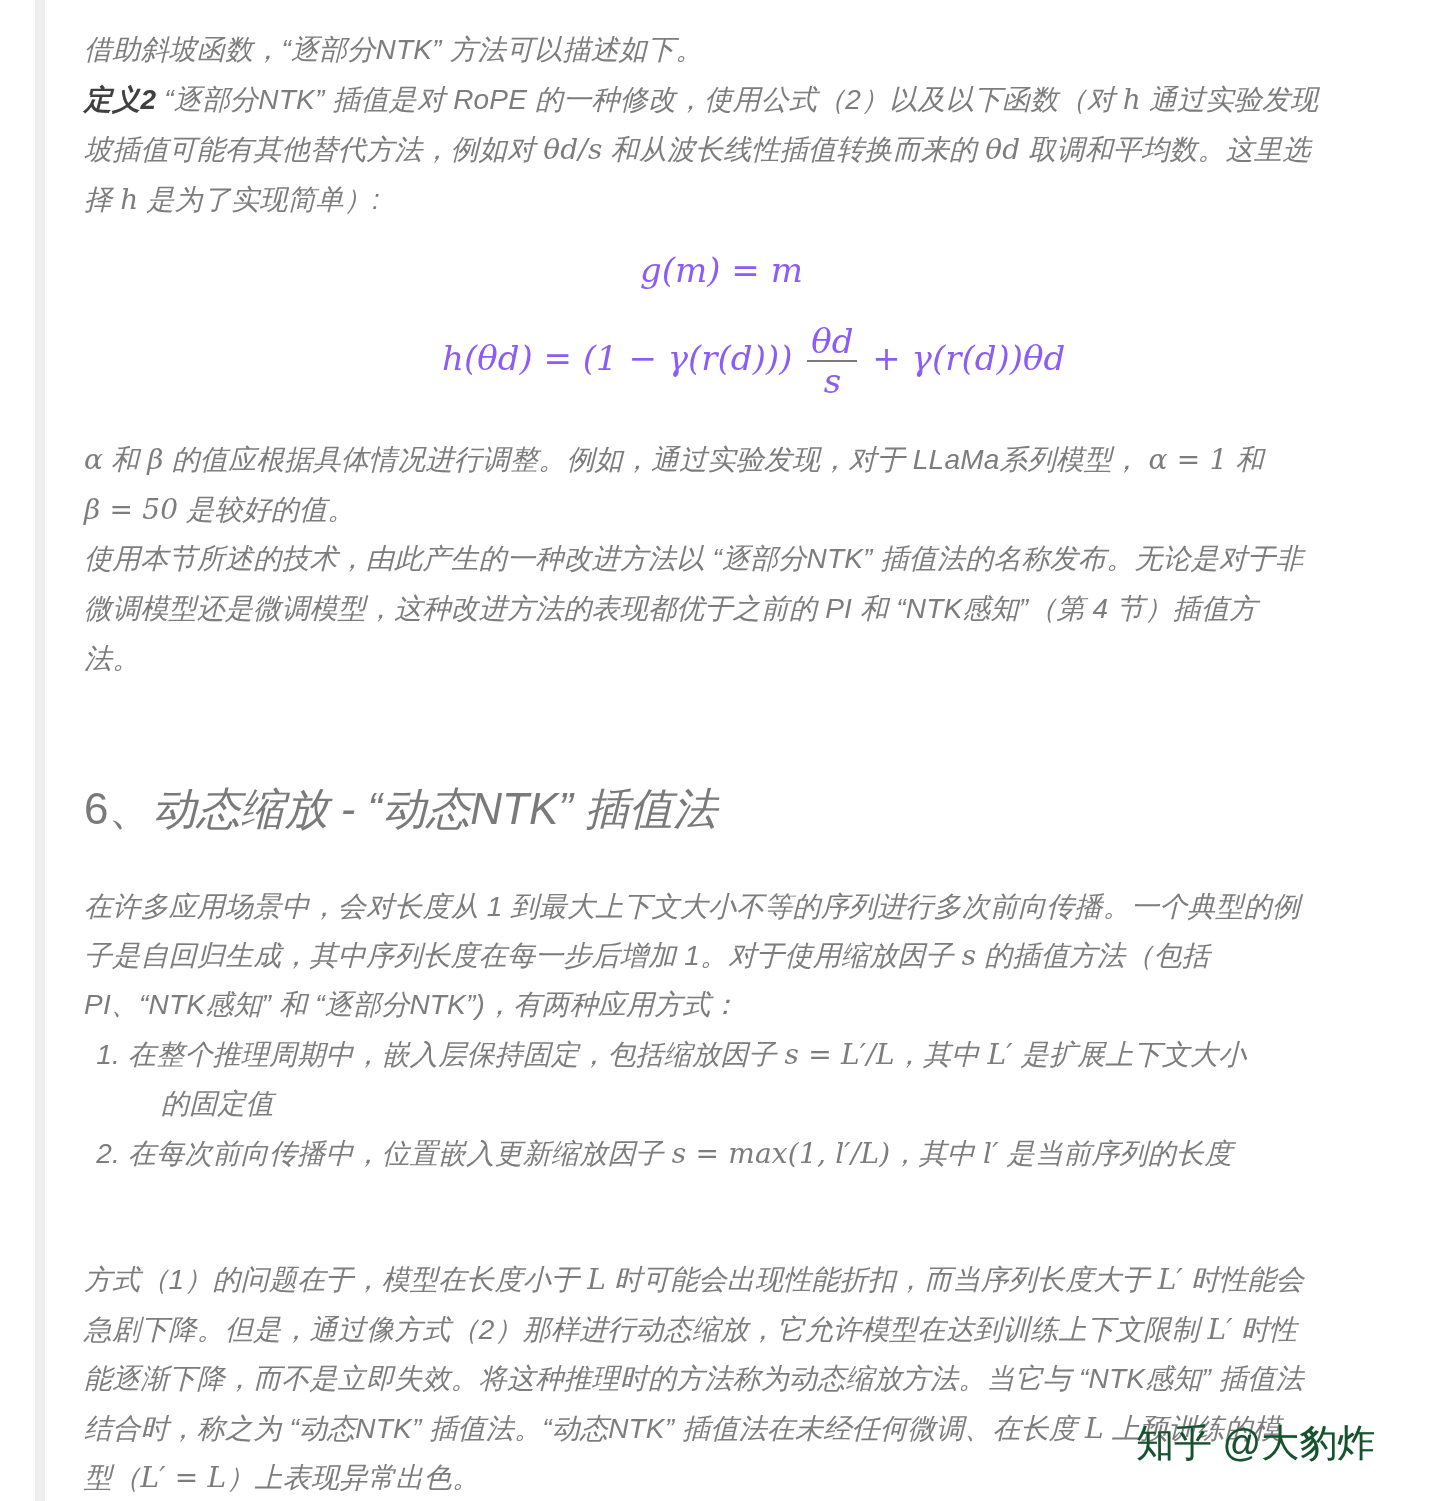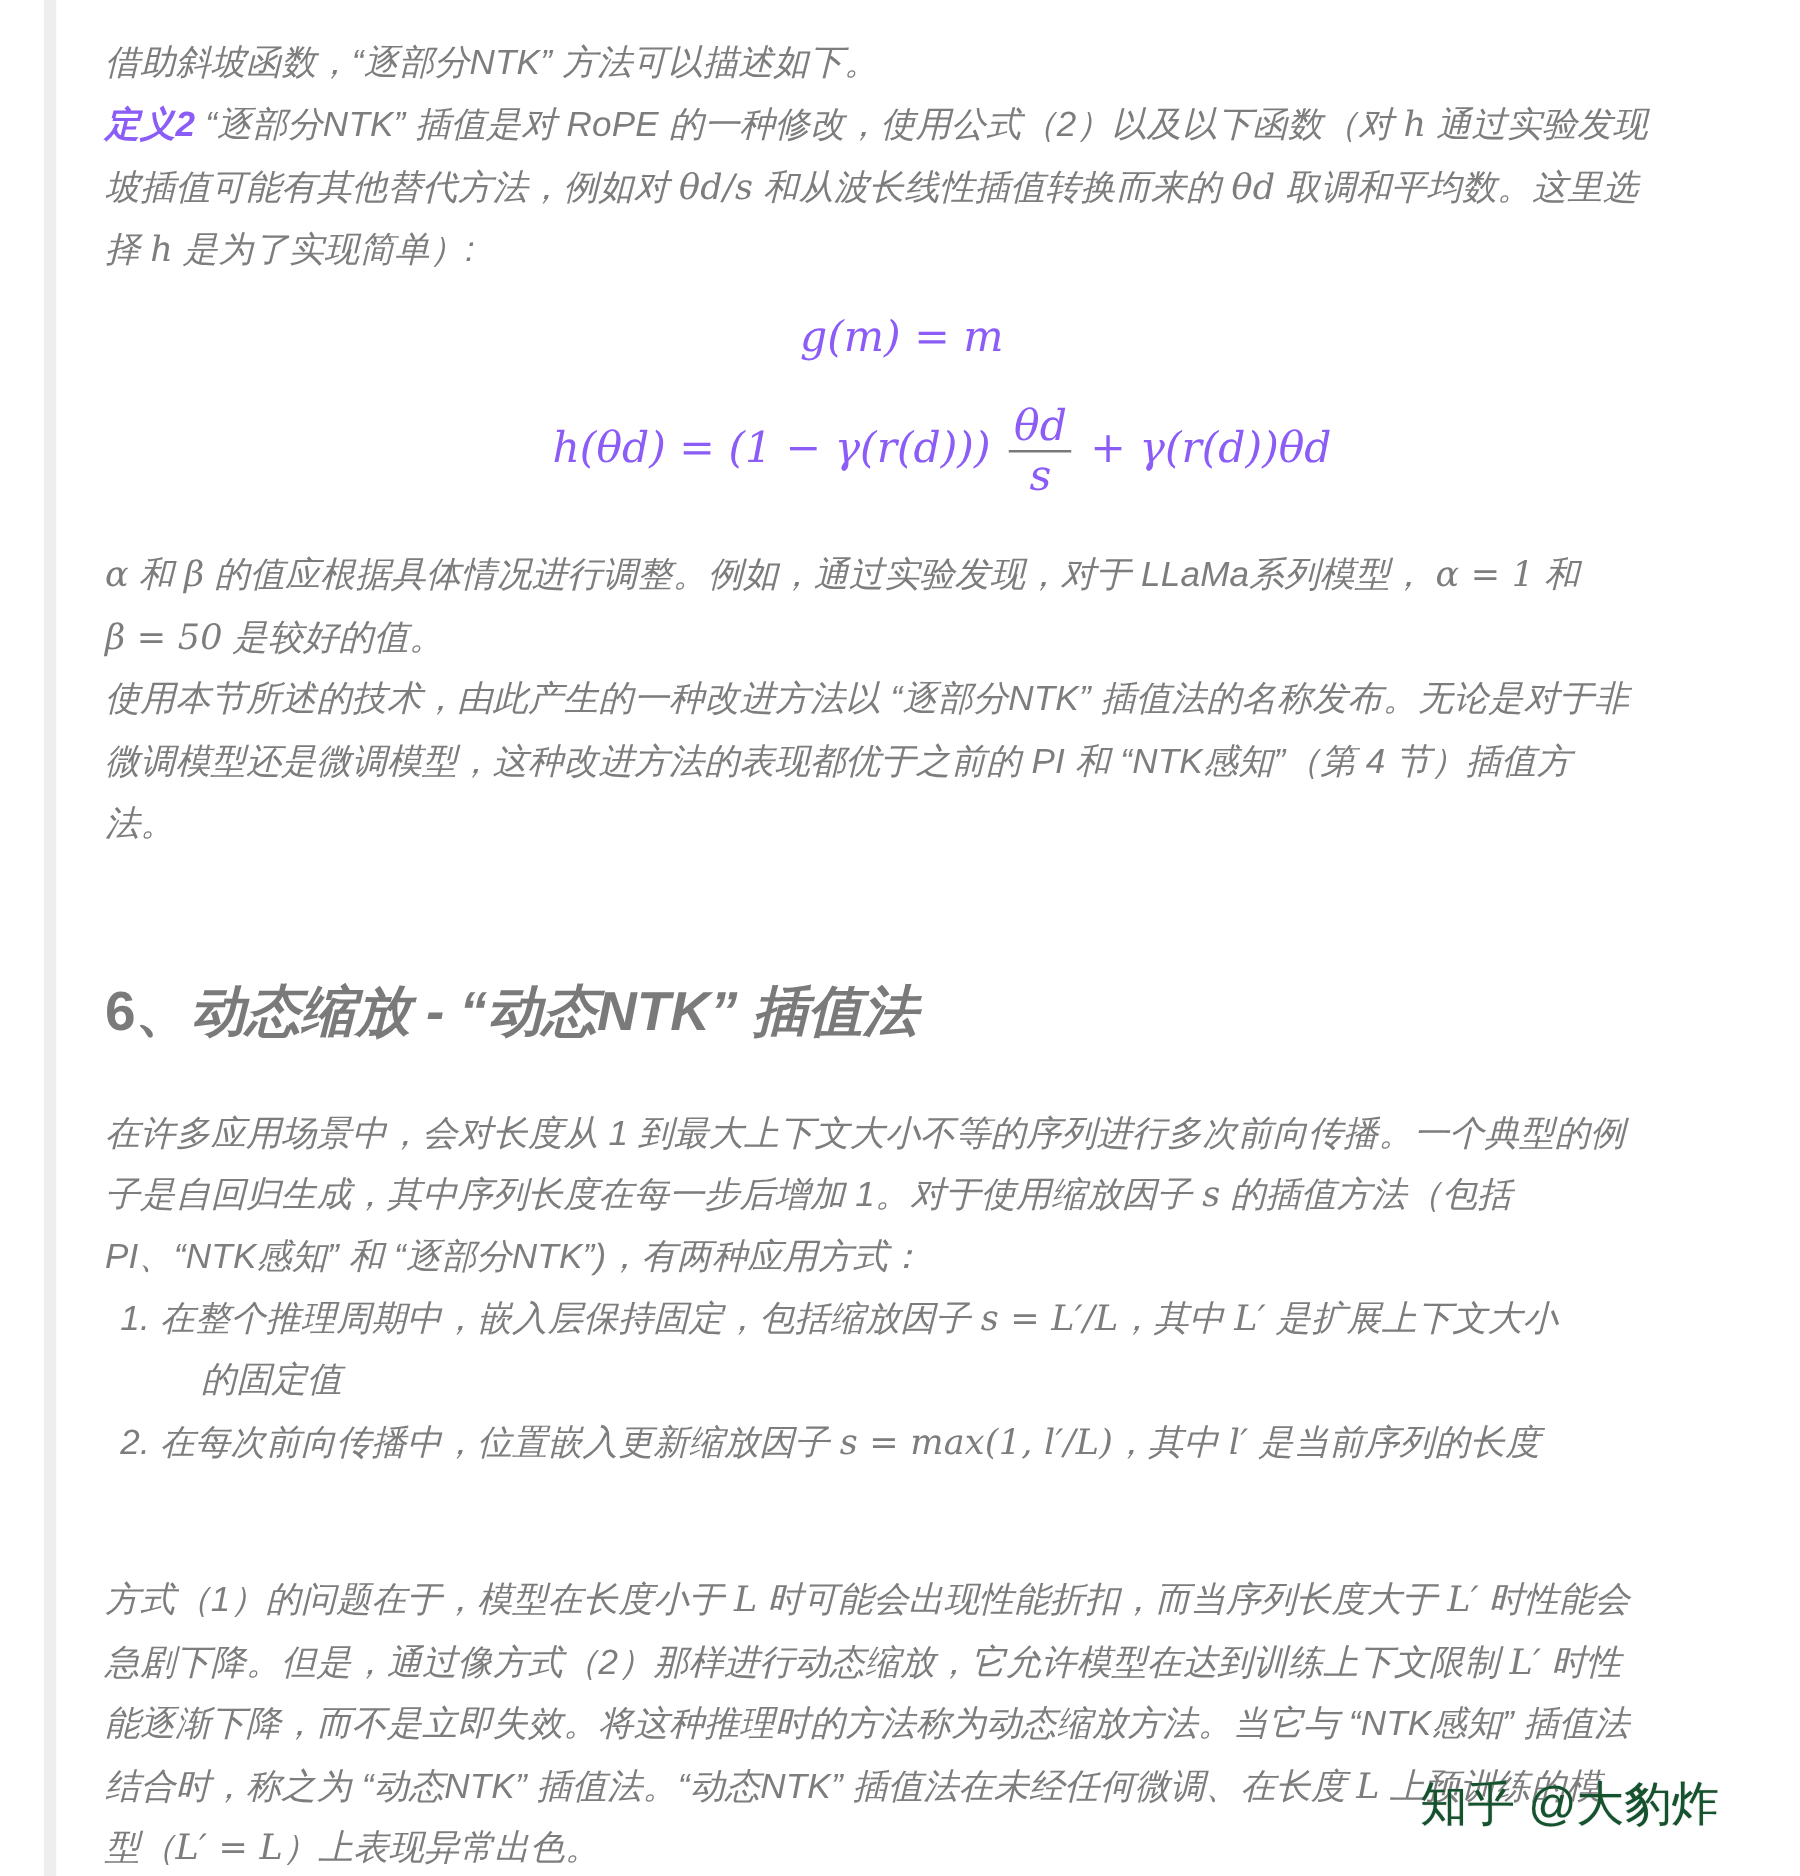--- a/index.html
+++ b/index.html
@@ -13,30 +13,30 @@
     background:#eeeeee;
   }
   .content {
     position:absolute; left:84px; top:0; width:1280px;
   }
   .p {
     position:absolute; left:0; font-size:28px; line-height:49.5px;
     font-style:italic; color:#7d7d7d; white-space:nowrap; letter-spacing:0.2px;
   }
   .math { font-family:"DejaVu Serif", "Liberation Serif", serif; font-style:italic; }
-  .bold { font-weight:bold; color:#8b5cf6; }
+  .bold { font-weight:bold; color:#404040; }
   .eq {
     position:absolute; font-family:"DejaVu Serif","Liberation Serif",serif;
     font-size:34px; color:#8b5cf6; white-space:nowrap; font-style:italic;
   }
   .frac { display:inline-block; vertical-align:middle; text-align:center; margin:0 4px; }
   .frac .num { display:block; border-bottom:2px solid #7a7a7a; padding:0 4px; line-height:38px; }
   .frac .den { display:block; line-height:38px; }
   .heading {
-    position:absolute; left:0; top:780px; font-size:44px; font-weight:bold;
+    position:absolute; left:0; top:780px; font-size:44px; font-weight:normal;
     font-style:italic; color:#7a7a7a; white-space:nowrap;
   }
   .heading .num { font-style:normal; }
   .li-num { display:inline-block; width:36px; text-align:right; margin-right:8px; }
   .watermark {
     position:absolute; left:1136px; top:1418px; font-size:38px; color:#14532d;
     white-space:nowrap; text-shadow: 0 0 1px #aaa;
   }
 </style>
 </head>

